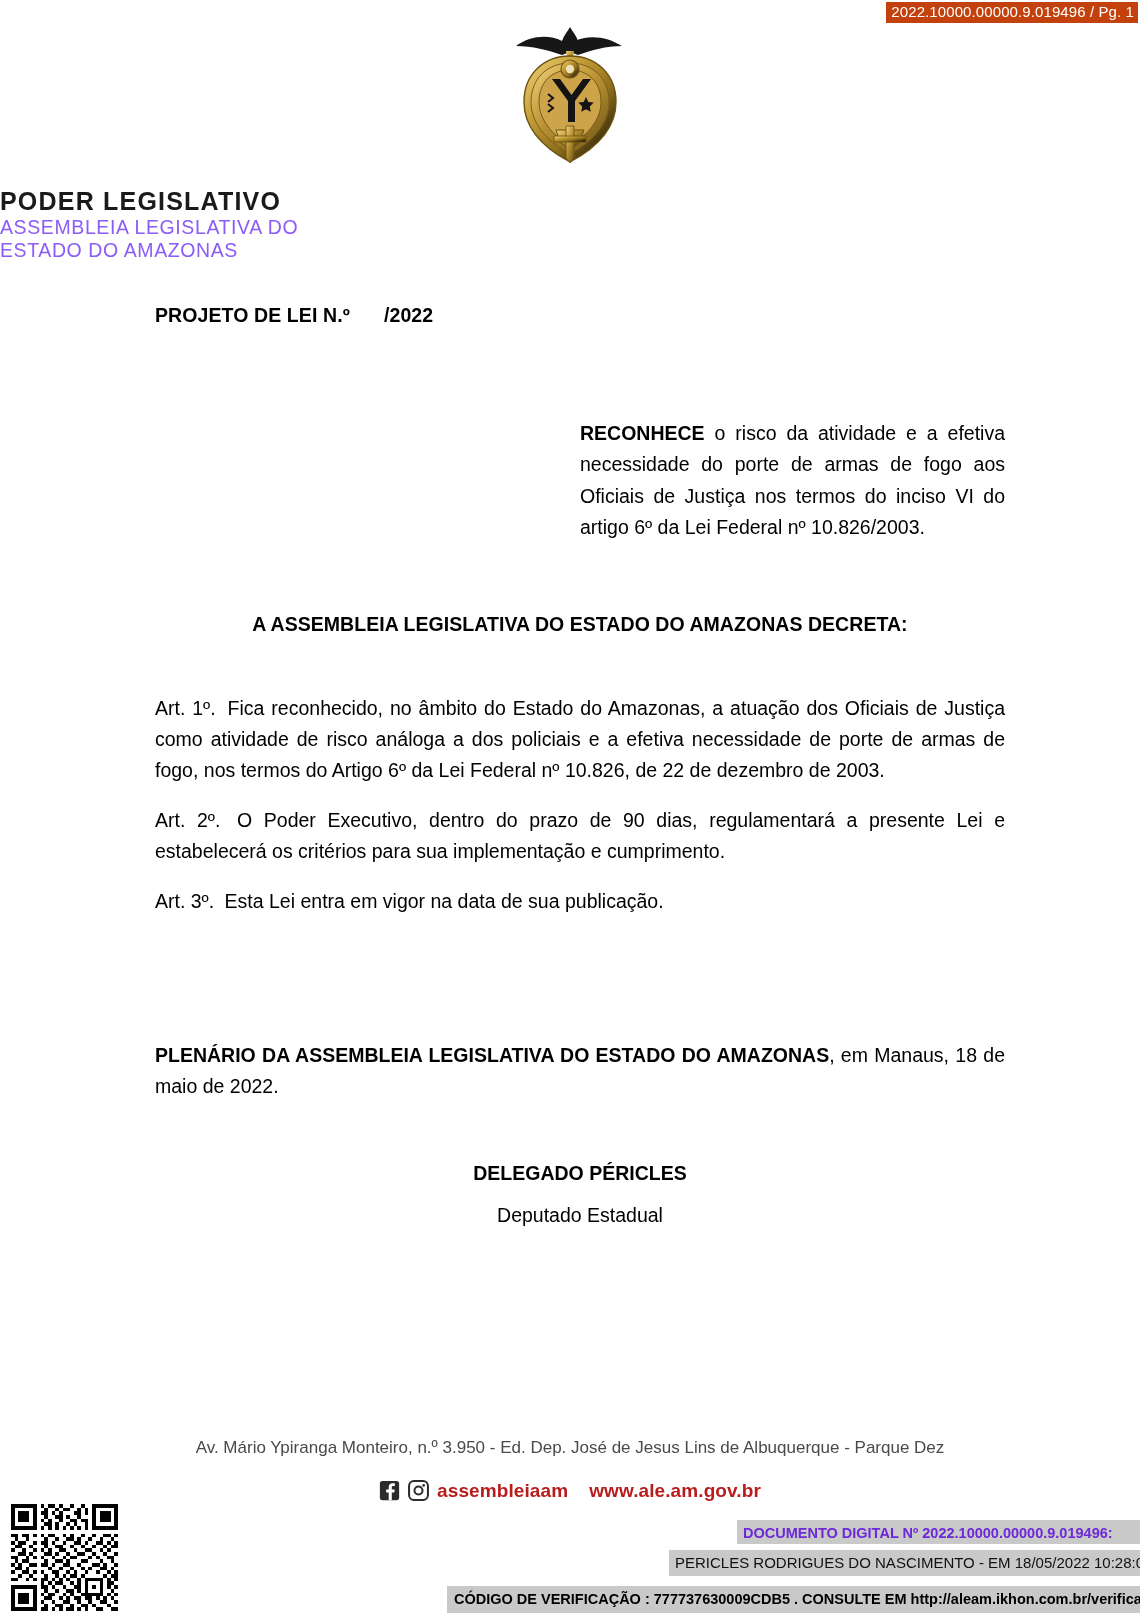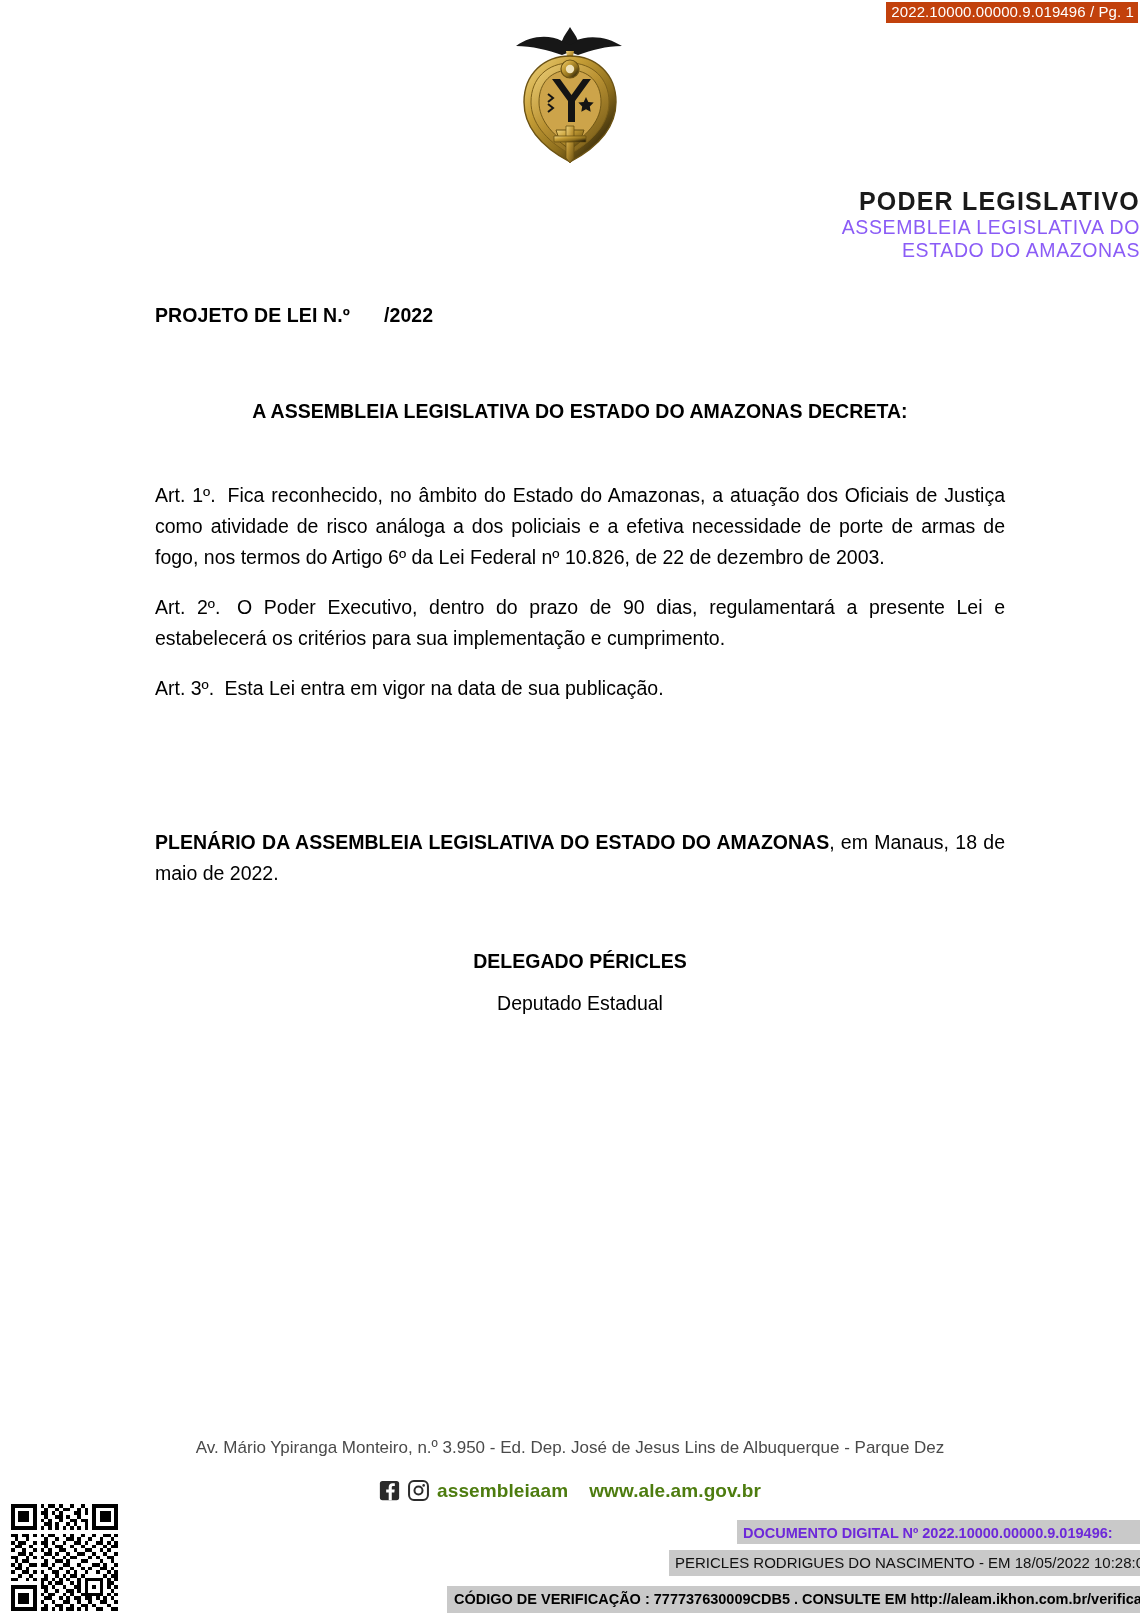--- a/index.html
+++ b/index.html
@@ -35,21 +35,21 @@
     white-space: nowrap;
     line-height: 1.05;
   }
 
   
   .header {
     position: absolute;
     top: 22px;
     left: 0;
     width: 1140px;
-    text-align: right;
+    text-align: left;
   }
   .crest-wrap {
     display: block;
     margin: 0 auto;
     width: 140px;
     height: 160px;
   }
   .org-line1 {
     font-weight: bold;
     font-size: 25px;
@@ -150,21 +150,21 @@
   }
   .footer-addr {
     font-size: 17px;
     line-height: 1.62;
     color: #4a4a4a;
   }
   .footer-social {
     margin-top: 18px;
     font-size: 19px;
     font-weight: bold;
-    color: #4d7c0f;
+    color: #b91c1c;
     display: flex;
     justify-content: center;
     align-items: center;
     gap: 8px;
   }
   .footer-social .sm-handle { letter-spacing: 0.1px; }
   .footer-social .sm-site { margin-left: 13px; letter-spacing: 0.1px; }
   .sm-icon { display: inline-block; width: 21px; height: 21px; }
 
   
@@ -272,20 +272,23 @@
     <div class="org-line3">ESTADO DO AMAZONAS</div>
   </div>
 
   <div class="content">
 
     <div class="doc-title">
       <span>PROJETO DE LEI N.º</span><span class="gap"></span><span>/2022</span>
     </div>
 
 
+    <div class="ementa">
+      <b>RECONHECE</b><span> o risco da atividade e a efetiva necessidade do porte de armas de fogo aos Oficiais de Justiça nos termos do inciso VI do artigo 6º da Lei Federal nº 10.826/2003.</span>
+    </div>
 
     <div class="decreta">A ASSEMBLEIA LEGISLATIVA DO ESTADO DO AMAZONAS DECRETA:</div>
 
     <div class="articles">
       <p class="art">
         <span>Art. 1º.</span><span class="label-space"></span>
         <span>Fica reconhecido, no âmbito do Estado do Amazonas, a atuação dos Oficiais de Justiça como atividade de risco análoga a dos policiais e a efetiva necessidade de porte de armas de fogo, nos termos do Artigo 6º da Lei Federal nº 10.826, de 22 de dezembro de 2003.</span>
       </p>
       <p class="art">
         <span>Art. 2º.</span><span class="label-space"></span>

